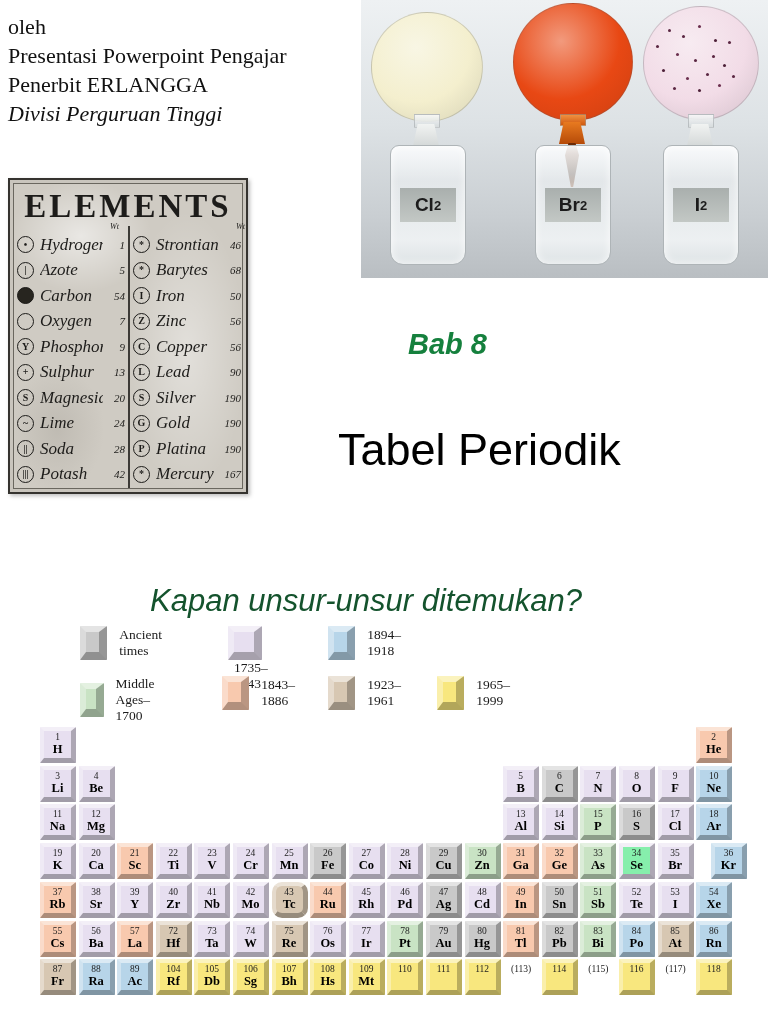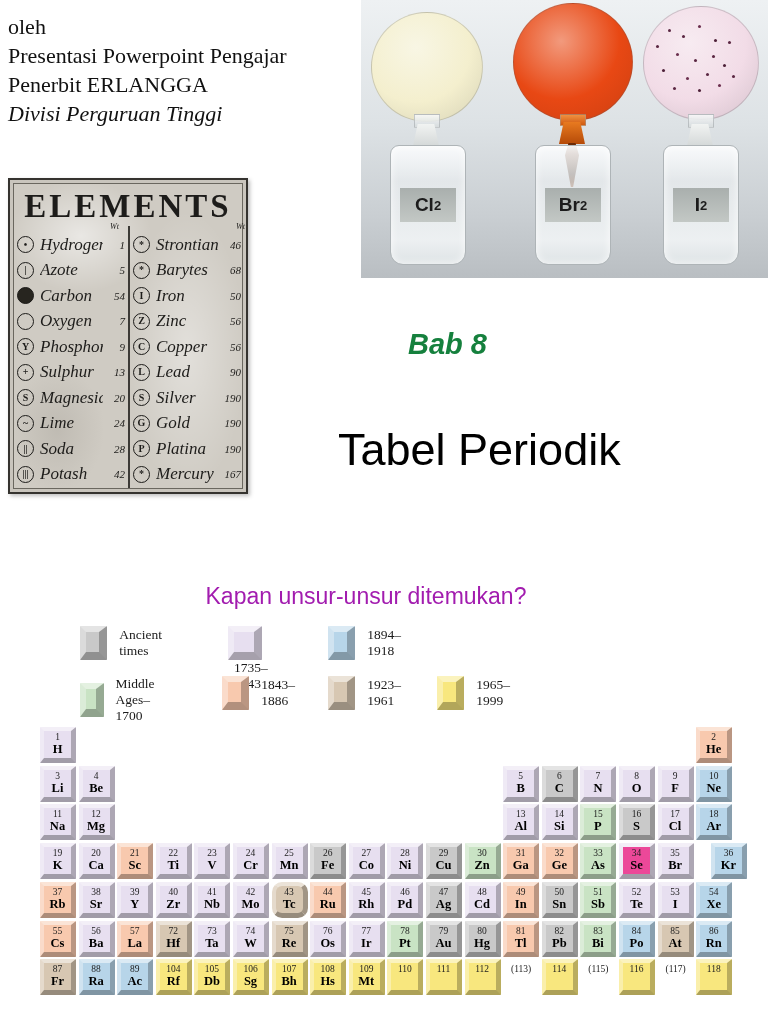--- a/index.html
+++ b/index.html
@@ -54,21 +54,21 @@
   .sym{flex:0 0 17px;width:17px;height:17px;border:1.8px solid #1c1b19;border-radius:50%;
        box-sizing:border-box;display:flex;align-items:center;justify-content:center;
        font-weight:bold;font-size:10px;line-height:10px;font-family:"Liberation Serif",serif;margin-left:2px;}
   .sym.filled{background:#27251f;}
   .pname{flex:1;font-style:italic;font-size:17px;margin-left:6px;white-space:nowrap;overflow:hidden;}
   .pwt{flex:0 0 22px;text-align:right;font-style:italic;font-size:11px;margin-right:2px;}
 
   
   .chapter{position:absolute;left:408px;top:328px;font-size:29px;font-weight:bold;font-style:italic;color:#15803d;}
   .big-title{position:absolute;left:338px;top:424px;font-size:45px;color:#000;}
-  .question{position:absolute;left:0;top:583px;width:732px;text-align:center;font-size:23px;color:#a21caf;}
+  .question{position:absolute;left:0;top:583px;width:732px;text-align:center;font-size:31px;color:#14532d;font-style:italic;}
 
   
   .legend{position:absolute;left:0;top:0;}
   .lg-item{position:absolute;display:flex;align-items:center;}
   .lg-swatch{width:34px;height:34px;box-sizing:border-box;border-style:solid;border-width:6px 8px 8px 6px;border-radius:1px;}
   .lg-label{margin-left:12px;font-family:"Liberation Serif",serif;font-size:13.5px;color:#1a1a1a;}
 
   
   .ptable{position:absolute;left:40px;top:727px;width:700px;height:274px;}
   .pt-tile{position:absolute;width:36px;height:36px;box-sizing:border-box;border-style:solid;
@@ -397,21 +397,21 @@
         <span class="pt-sym">Ga</span>
       </div>
       <div class="pt-tile" style="left: 501.8px; top: 116.1px; background: rgb(248, 201, 174); border-color: rgb(251, 228, 214) rgb(186, 150, 130) rgb(173, 140, 121) rgb(250, 219, 202);">
         <span class="pt-num">32</span>
         <span class="pt-sym">Ge</span>
       </div>
       <div class="pt-tile" style="left: 540.4px; top: 116.1px; background: rgb(201, 227, 196); border-color: rgb(228, 241, 225) rgb(150, 170, 147) rgb(140, 158, 137) rgb(219, 236, 216);">
         <span class="pt-num">33</span>
         <span class="pt-sym">As</span>
       </div>
-      <div class="pt-tile" style="left: 579px; top: 116.1px; background: #ec4899; border-color: rgb(243, 239, 247) rgb(173, 167, 180) rgb(161, 156, 168) rgb(239, 234, 245);">
+      <div class="pt-tile" style="left: 579px; top: 116.1px; background: #86efac; border-color: rgb(243, 239, 247) rgb(173, 167, 180) rgb(161, 156, 168) rgb(239, 234, 245);">
         <span class="pt-num">34</span>
         <span class="pt-sym">Se</span>
       </div>
       <div class="pt-tile" style="left: 617.6px; top: 116.1px; background: rgb(231, 223, 240); border-color: rgb(243, 239, 247) rgb(173, 167, 180) rgb(161, 156, 168) rgb(239, 234, 245);">
         <span class="pt-num">35</span>
         <span class="pt-sym">Br</span>
       </div>
       <div class="pt-tile" style="left: 671px; top: 116.1px; background: rgb(183, 213, 233); border-color: rgb(219, 234, 244) rgb(137, 159, 174) rgb(128, 149, 163) rgb(208, 227, 240);">
         <span class="pt-num">36</span>
         <span class="pt-sym">Kr</span>

